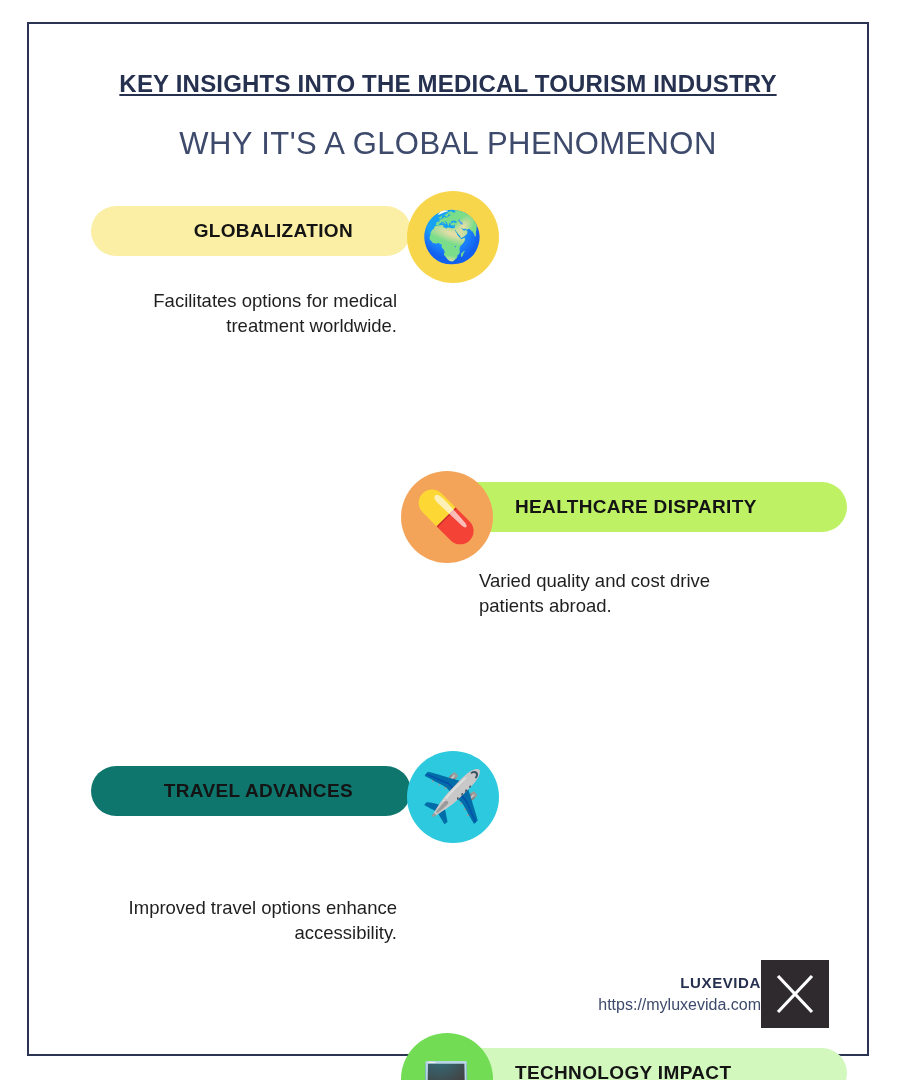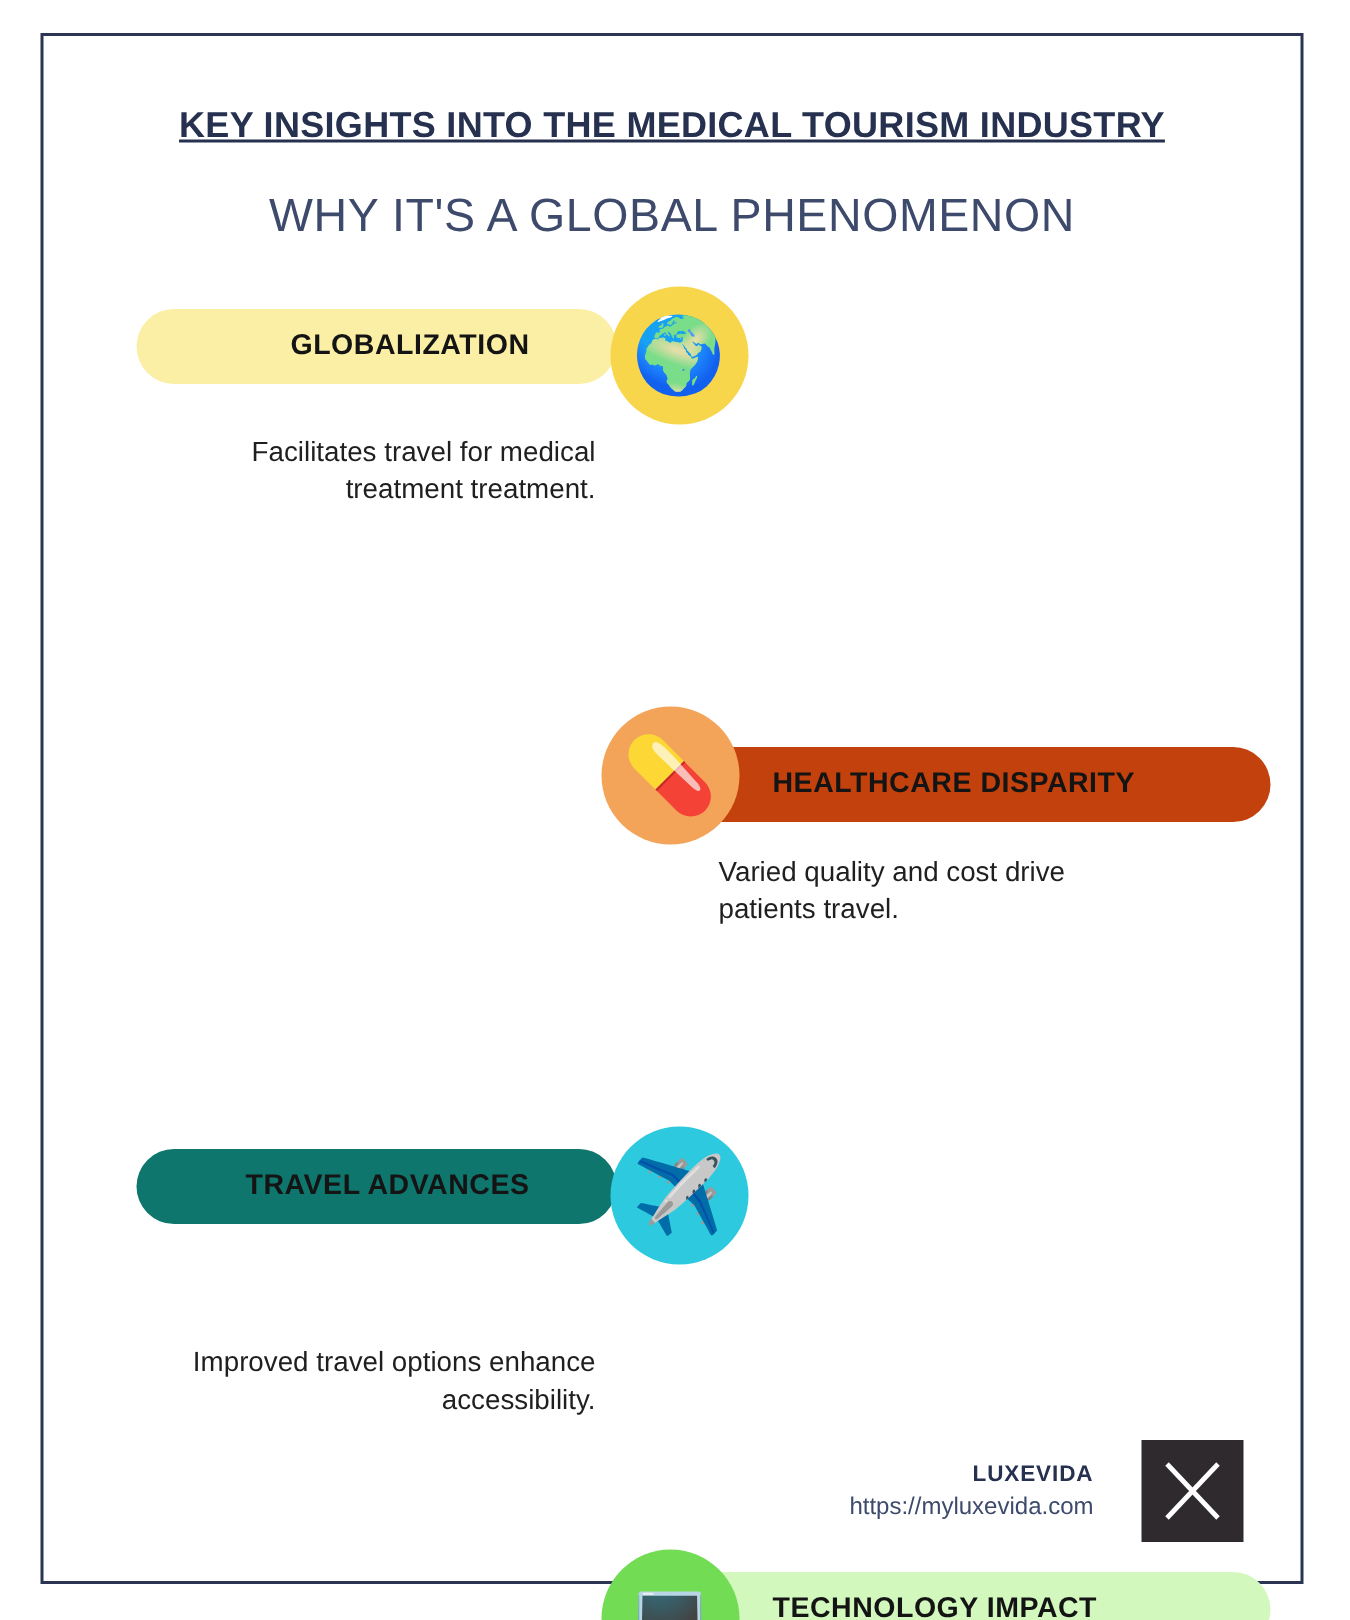--- a/index.html
+++ b/index.html
@@ -121,21 +121,21 @@
     text-align: left;
   }
 
   
   .footer {
     position: absolute;
     right: 38px;
     bottom: 26px;
     display: flex;
     align-items: center;
-    gap: 32px;
+    gap: 0;
   }
   .footer-text {
     text-align: right;
   }
   .brand {
     font-size: 15px;
     font-weight: 700;
     letter-spacing: 0.6px;
     color: #26304f;
     line-height: 1.5;
@@ -164,28 +164,28 @@
     <h2 class="kicker">KEY INSIGHTS INTO THE MEDICAL TOURISM INDUSTRY</h2>
     <h1 class="title">WHY IT'S A GLOBAL PHENOMENON</h1>
   </div>
 
   <div class="items" id="items-root">
       <div class="item side-left" style="top: 0px; position: relative;">
         <div class="pill" style="background: rgb(250, 239, 165); width: 320px; top: 0px;">
           <span class="pill-label">GLOBALIZATION</span>
         </div>
         <div class="circle" style="background: rgb(248, 214, 75); top: -15px;">🌍</div>
-        <div class="desc" style="top: 83px;">Facilitates travel for medical treatment treatment.</div>
+        <div class="desc" style="top: 83px;">Facilitates options for medical treatment worldwide.</div>
       </div>
       <div class="item side-right" style="top: 140px; position: relative;">
-        <div class="pill" style="background: #c2410c; width: 410px; top: 152px;">
+        <div class="pill" style="background: #bef264; width: 410px; top: 136px;">
           <span class="pill-label">HEALTHCARE DISPARITY</span>
         </div>
         <div class="circle" style="background: rgb(244, 164, 89); top: 125px;">💊</div>
-        <div class="desc" style="top: 223px;">Varied quality and cost drive patients travel.</div>
+        <div class="desc" style="top: 223px;">Varied quality and cost drive patients abroad.</div>
       </div>
       <div class="item side-left" style="top: 280px; position: relative;">
         <div class="pill" style="background: #0f766e; width: 320px; top: 280px;">
           <span class="pill-label">TRAVEL ADVANCES</span>
         </div>
         <div class="circle" style="background: rgb(45, 201, 222); top: 265px;">✈️</div>
         <div class="desc" style="top: 365px; margin-top: 45px;">Improved travel options enhance accessibility.</div>
       </div>
       <div class="item side-right" style="top: 421px; position: relative;">
         <div class="pill" style="background: rgb(210, 248, 190); width: 410px; top: 421px;">

